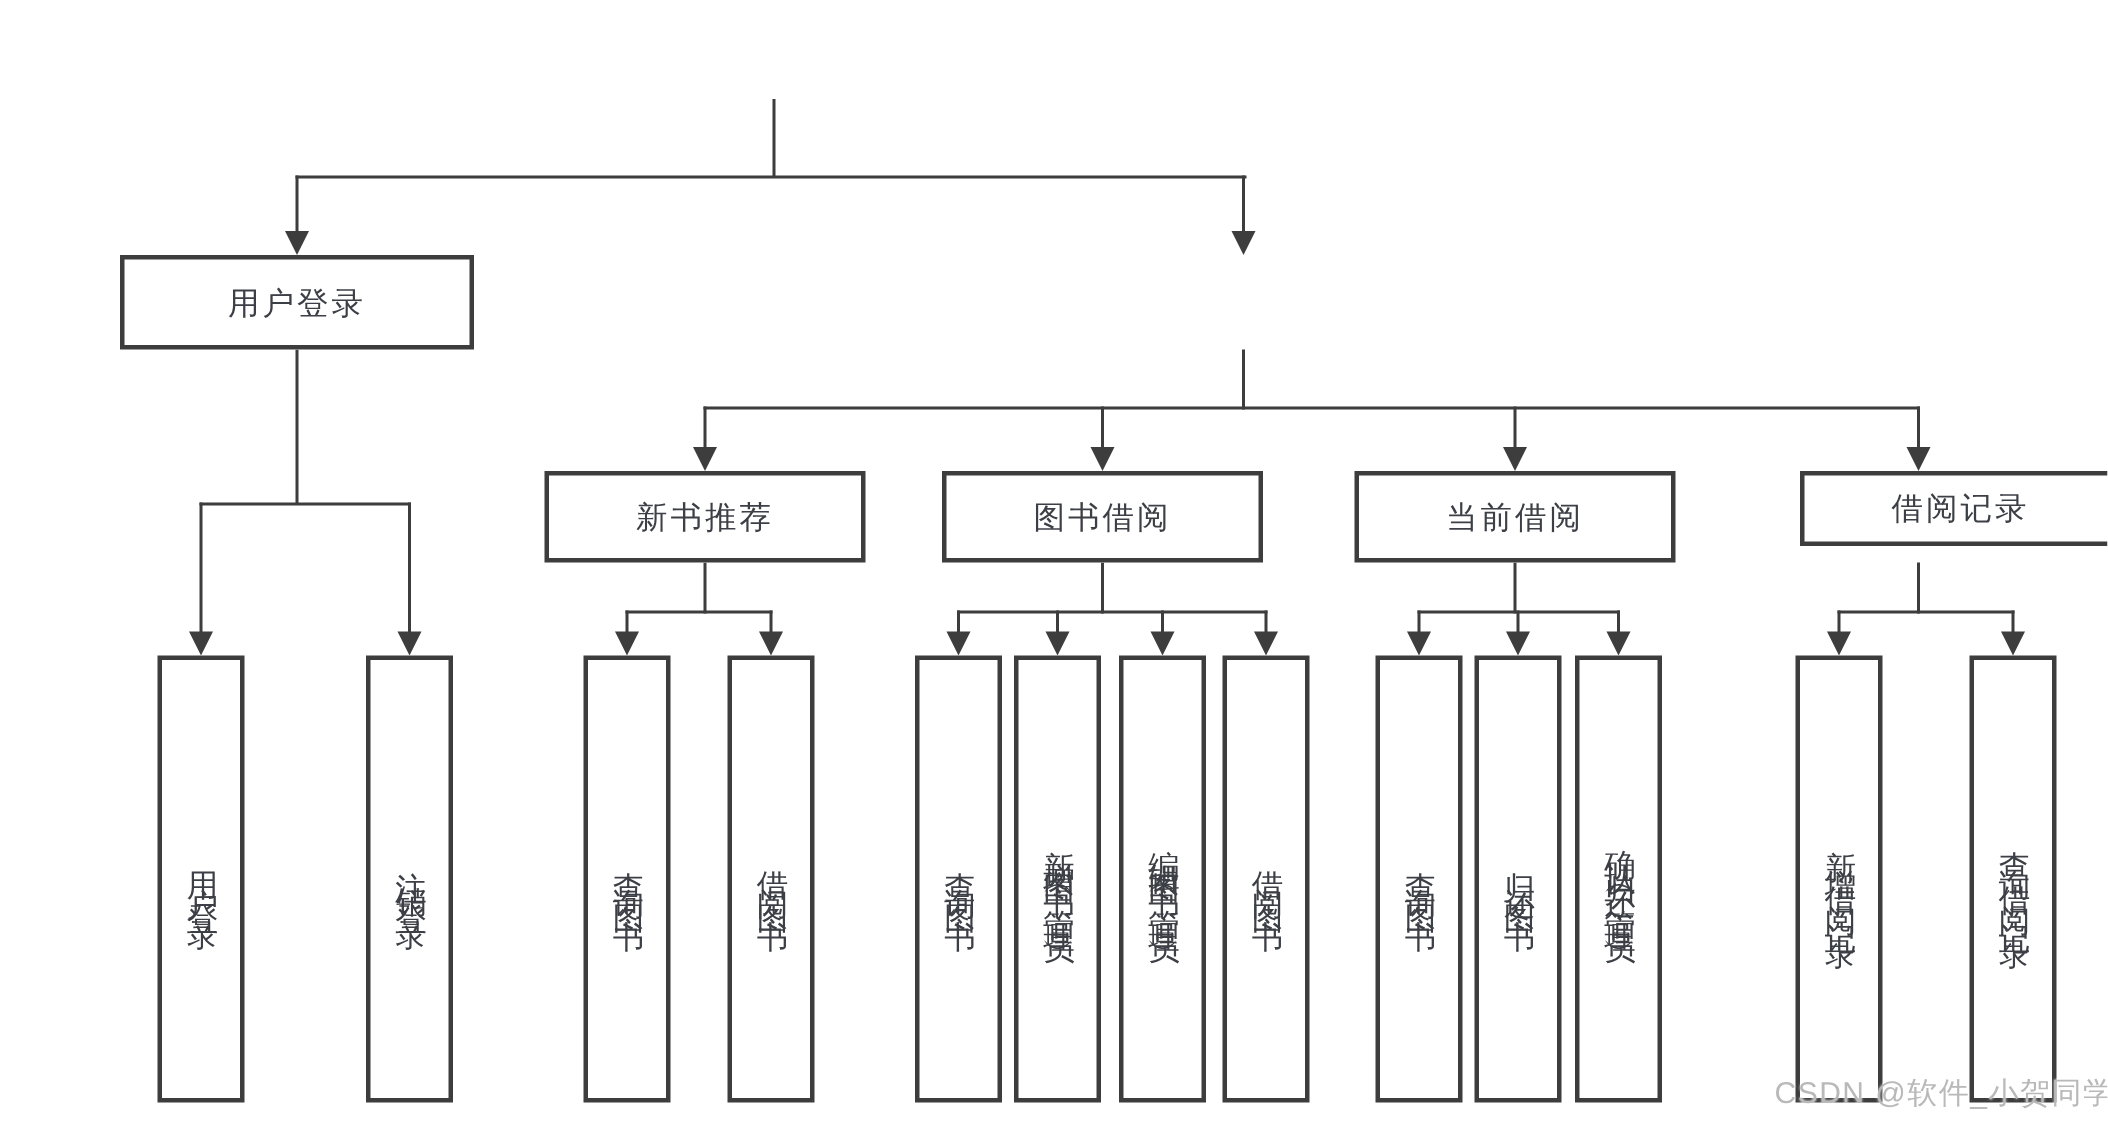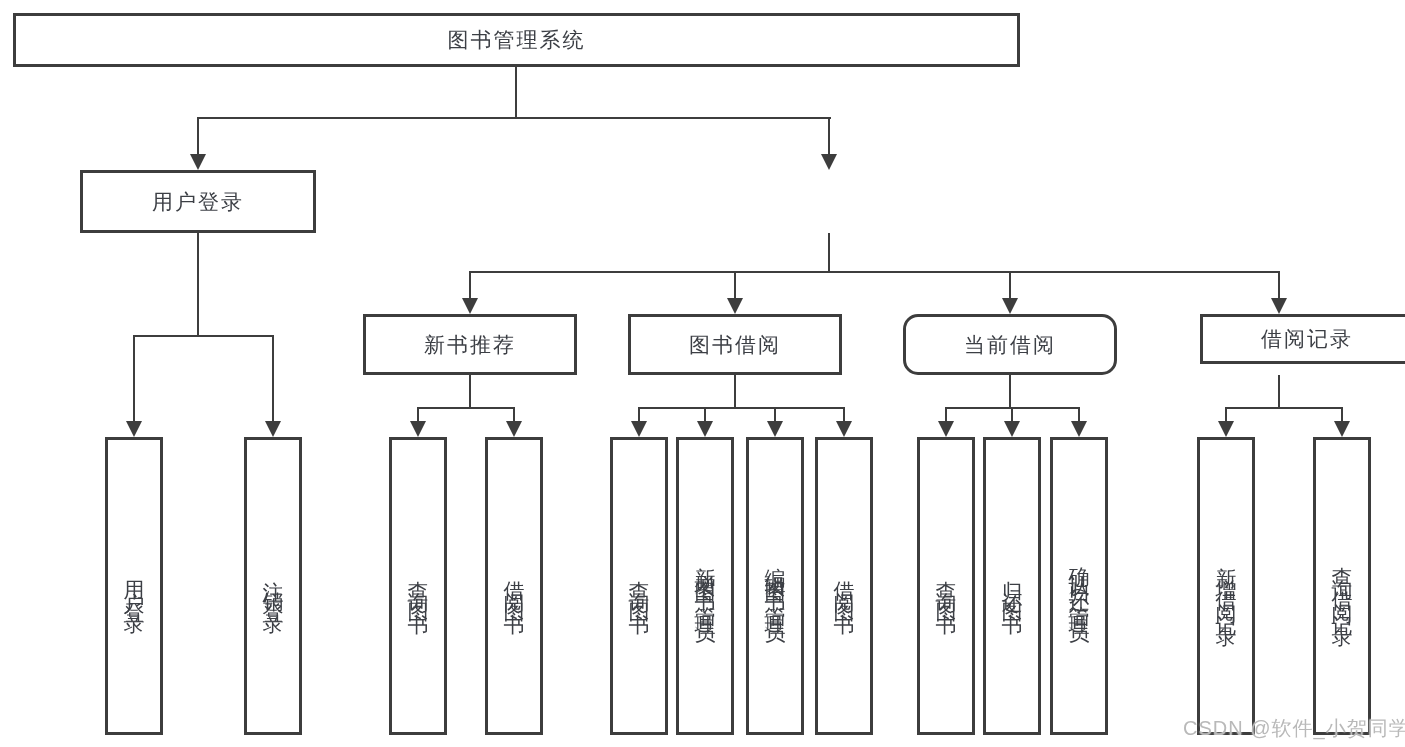--- a/index.html
+++ b/index.html
@@ -120,35 +120,32 @@
       <i class="arr" style="left: 697px; top: 421px;"></i>
       <i class="arr" style="left: 767px; top: 421px;"></i>
       <i class="arr" style="left: 836px; top: 421px;"></i>
       <i class="arr" style="left: 938px; top: 421px;"></i>
       <i class="arr" style="left: 1004px; top: 421px;"></i>
       <i class="arr" style="left: 1071px; top: 421px;"></i>
       <i class="arr" style="left: 1218px; top: 421px;"></i>
       <i class="arr" style="left: 1334px; top: 421px;"></i>
     </div>
 
-  <div class="node" style="left:13px; top:13px; width:1007px; height:54px;">
-    <span class="lbl">图书管理系统</span>
-  </div>
 
   <div class="node" style="left:80px; top:170px; width:236px; height:63px;">
     <span class="lbl">用户登录</span>
   </div>
 
   <div class="node" style="left:363px; top:314px; width:214px; height:61px;">
     <span class="lbl">新书推荐</span>
   </div>
   <div class="node" style="left:628px; top:314px; width:214px; height:61px;">
     <span class="lbl">图书借阅</span>
   </div>
-  <div class="node" style="left:903px; top:314px; width:214px; height:61px;border-radius:15px;">
+  <div class="node" style="left:903px; top:314px; width:214px; height:61px;">
     <span class="lbl">当前借阅</span>
   </div>
   <div class="node" style="left:1200px; top:314px; width:214px; height:50px;">
     <span class="lbl">借阅记录</span>
   </div>
 
   <div class="leaf" style="left:105px;">
     <span class="vlbl v4">用户登录</span>
   </div>
   <div class="leaf" style="left:244px;">

